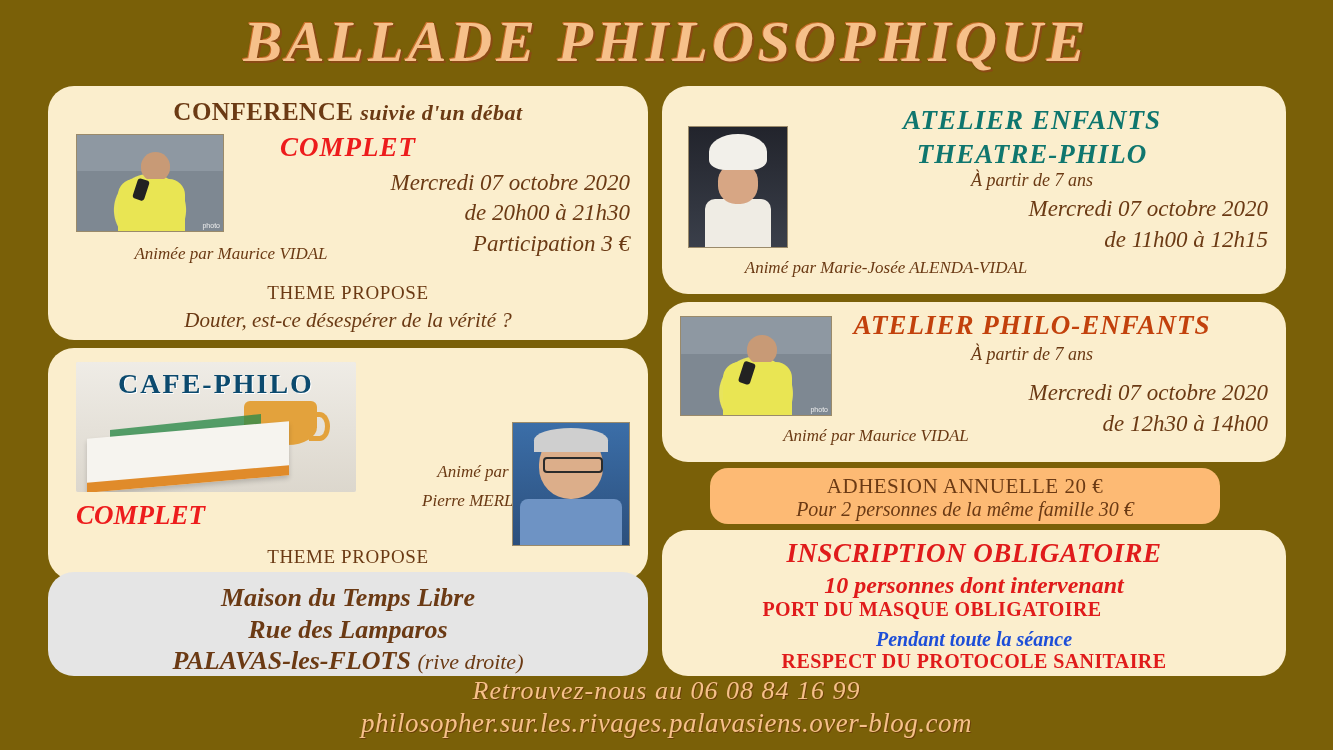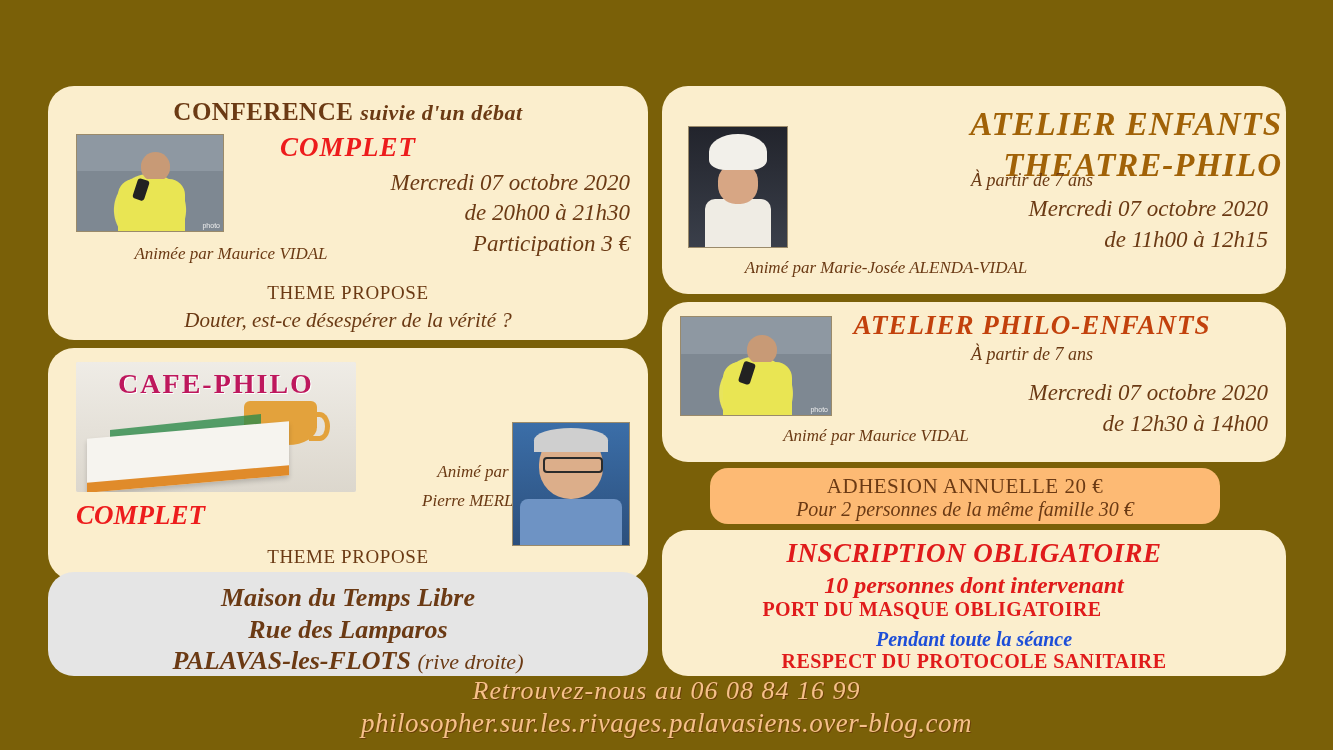--- a/index.html
+++ b/index.html
@@ -70,21 +70,21 @@
   }
 
   
   #cafe{left:48px;top:348px;width:600px;height:232px;}
   #cafe .img{
     position:absolute;left:28px;top:14px;width:280px;height:130px;
     overflow:hidden;background:#e9e5dd;border-radius:2px;
   }
   #cafe .img .label{
     position:absolute;left:0;top:6px;width:280px;text-align:center;
-    font-size:28px;letter-spacing:2px;color:#be185d;font-weight:bold;
+    font-size:28px;letter-spacing:2px;color:#0c4a6e;font-weight:bold;
     text-shadow:1px 1px 0 #fff;
   }
   #cafe .dates{
     position:absolute;right:16px;top:16px;width:330px;text-align:right;
     font-size:23px;font-style:italic;color:#6b3a14;line-height:1.34;
   }
   #cafe .complet{
     position:absolute;left:28px;top:152px;width:220px;text-align:left;
     font-size:27px;font-style:italic;font-weight:bold;color:#ed1c1c;
   }
@@ -106,22 +106,22 @@
   #addr .line{
     text-align:center;font-size:26px;font-style:italic;font-weight:bold;
     color:#6b3a14;line-height:1.22;
   }
   #addr .wrap{position:absolute;left:0;top:10px;width:600px;}
   #addr .small{font-size:22px;font-style:italic;font-weight:normal;}
 
   
   #kids{left:662px;top:86px;width:624px;height:208px;}
   #kids .h1{
-    position:absolute;left:120px;top:18px;width:500px;text-align:right;
-    font-size:33px;font-style:italic;font-weight:bold;color:#a16207;
+    position:absolute;left:120px;top:18px;width:500px;text-align:center;
+    font-size:27px;font-style:italic;font-weight:bold;color:#0f766e;
     letter-spacing:1px;line-height:1.25;
   }
   #kids .age{
     position:absolute;left:120px;top:84px;width:500px;text-align:center;
     font-size:18px;font-style:italic;color:#6b3a14;
   }
   #kids .photo{
     position:absolute;left:26px;top:40px;width:98px;height:120px;
     border:1px solid #9a8a6a;overflow:hidden;background:#3a3a44;
   }
@@ -278,20 +278,21 @@
   .ph-speaker .wm{
     position:absolute;right:3px;bottom:2px;font-size:7px;color:#eee;
     font-family:"Liberation Sans",sans-serif;
   }
 </style>
 </head>
 <body>
 
 <div class="poster">
 
+  <div class="title">BALLADE PHILOSOPHIQUE</div>
 
   <div class="card" id="conf">
     <div class="h1">
       <span>CONFERENCE</span>
       <span class="sub">suivie d'un débat</span>
     </div>
     <div class="complet">COMPLET</div>
 
     <div class="photo">
       <div class="ph-speaker">

